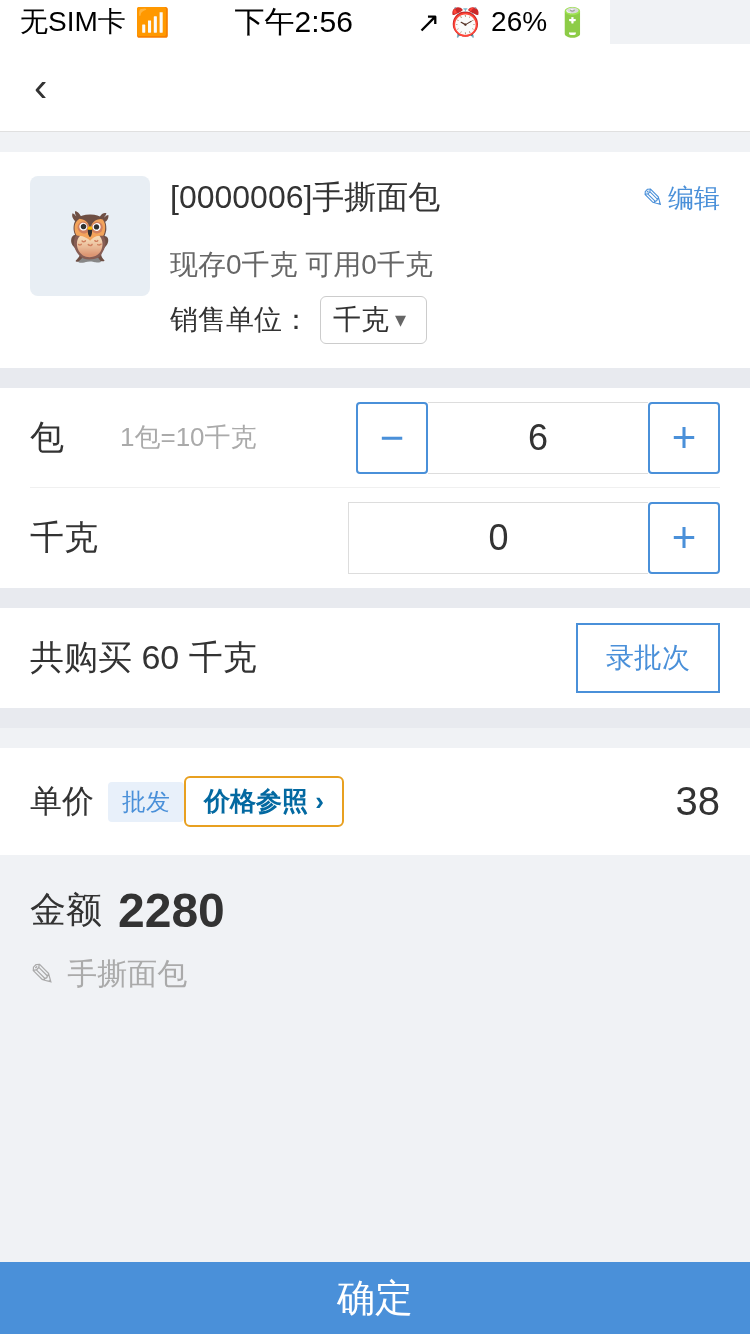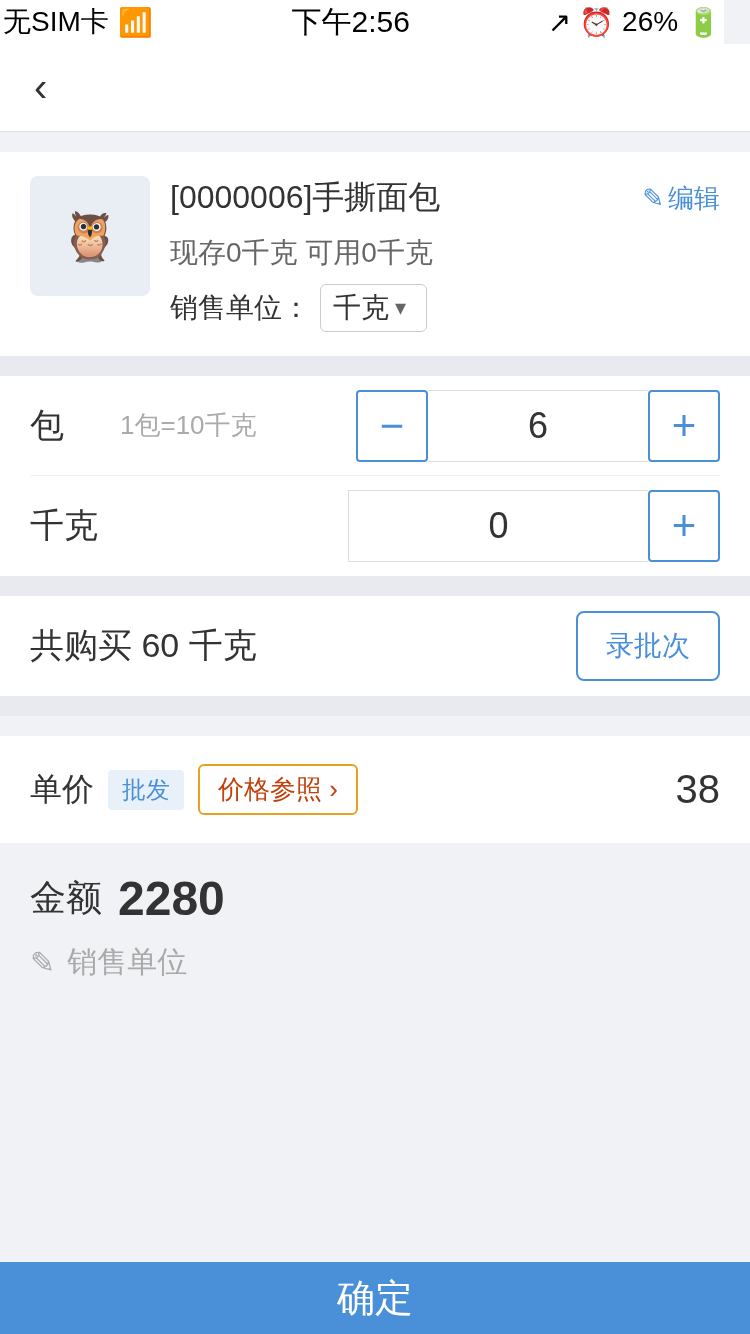--- a/index.html
+++ b/index.html
@@ -8,27 +8,27 @@
       width: 750px;
       min-height: 1334px;
       font-family: -apple-system, 'PingFang SC', 'Helvetica Neue', sans-serif;
       background: #f0f2f5;
       font-size: 32px;
       color: #333;
     }
 
     
     .status-bar {
-      width: 724px;
+      width: 610px;
       height: 44px;
       background: #fff;
       display: flex;
       align-items: center;
       justify-content: space-between;
-      padding: 0 3px;
+      padding: 0 20px;
       font-size: 28px;
       color: #000;
     }
     .status-left { display: flex; align-items: center; gap: 10px; }
     .status-center { font-weight: 500; font-size: 30px; }
     .status-right { display: flex; align-items: center; gap: 8px; }
 
     
     .nav-bar {
       width: 750px;
@@ -94,21 +94,21 @@
       font-size: 26px;
       color: #4a90d9;
       display: flex;
       align-items: center;
       gap: 4px;
       cursor: pointer;
     }
     .product-stock {
       font-size: 28px;
       color: #666;
-      margin-top: 14px;
+      margin-top: 26px;
     }
     .product-unit-row {
       display: flex;
       align-items: center;
       gap: 10px;
       margin-top: 12px;
       font-size: 28px;
       color: #333;
     }
     .unit-selector {
@@ -206,21 +206,21 @@
       min-height: 100px;
       gap: 29px;
     }
     .total-label {
       font-size: 34px;
       color: #333;
     }
     .record-btn {
       margin-left: auto;
       border: 2px solid #4a90d9;
-      border-radius: 8px;
+      border-radius: 0;
       padding: 14px 28px;
       font-size: 28px;
       color: #4a90d9;
       background: #fff;
       cursor: pointer;
     }
 
     
     .price-section {
       background: #fff;
@@ -235,31 +235,31 @@
     }
     .price-tag {
       margin-left: 14px;
       background: #e8f0fa;
       color: #4a90d9;
       font-size: 24px;
       padding: 4px 14px;
       border-radius: 4px;
     }
     .price-ref-btn {
-      margin-left: 14px;
       border: 2px solid #e8a020;
       border-radius: 6px;
       padding: 6px 18px;
       font-size: 26px;
-      color: #c2410c;
+      color: #0369a1;
       background: #fff;
       display: flex;
       align-items: center;
       gap: 4px;
       cursor: pointer;
+      font-weight: bold;
     }
     .price-value {
       margin-left: auto;
       font-size: 40px;
       font-weight: 500;
       color: #333;
     }
 
     
     .amount-section {
@@ -394,21 +394,21 @@
   <span class="price-value">38</span>
 </div>
 
 <div class="amount-section">
   <div class="amount-row">
     <span class="amount-label">金额</span>
     <span class="amount-value">2280</span>
   </div>
   <div class="note-row">
     <span class="pencil-icon">✎</span>
-    <span class="note-label">销售单位</span>
+    <span class="note-label">手撕面包</span>
   </div>
 </div>
 
 <div class="gray-area"></div>
 
 <div class="bottom-bar">
   <span class="confirm-btn-label">确定</span>
 </div>
 
 </body></html>

